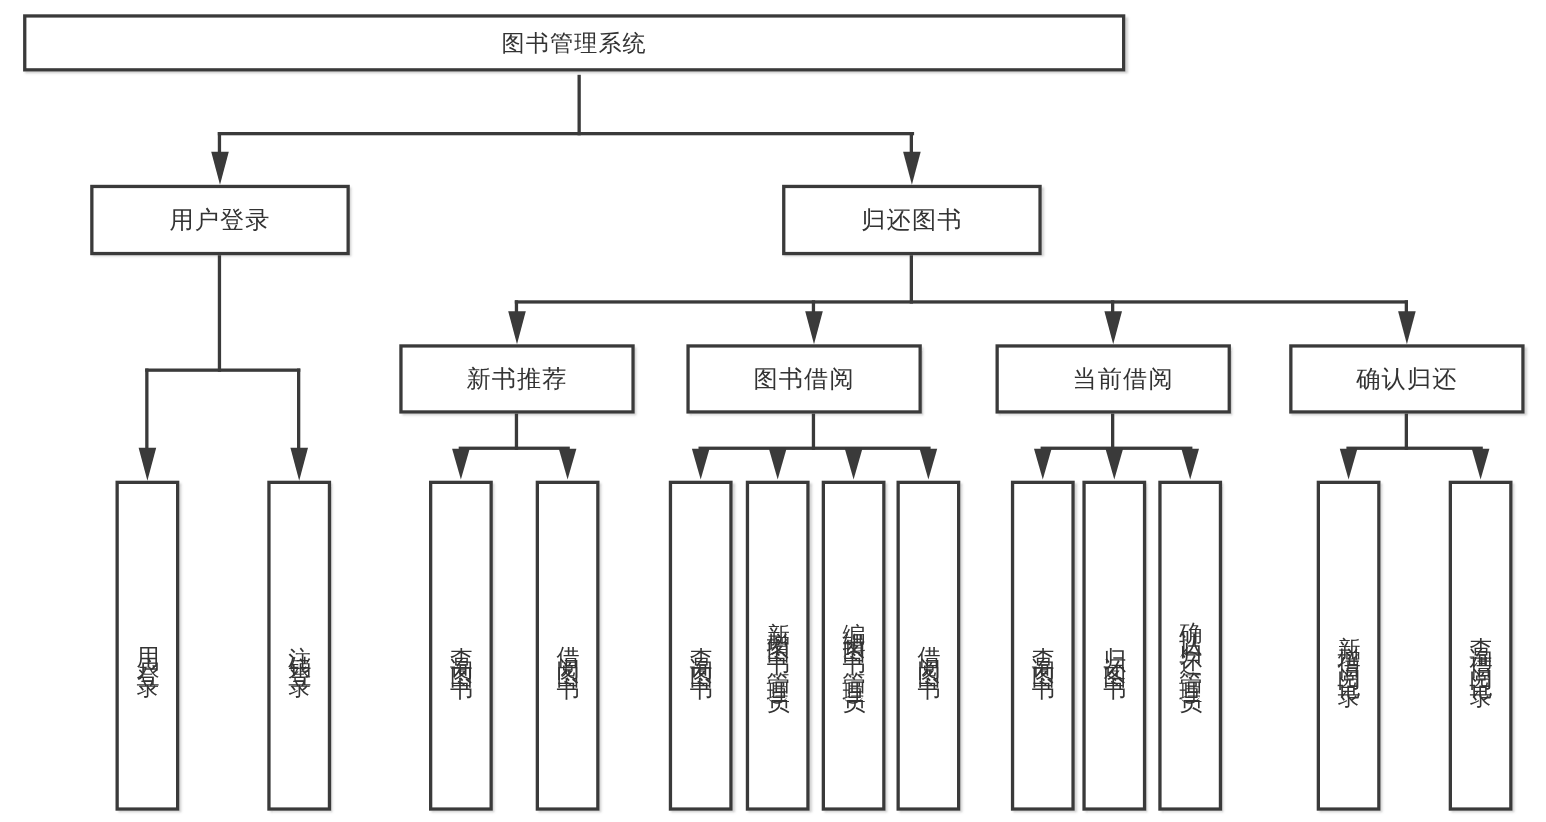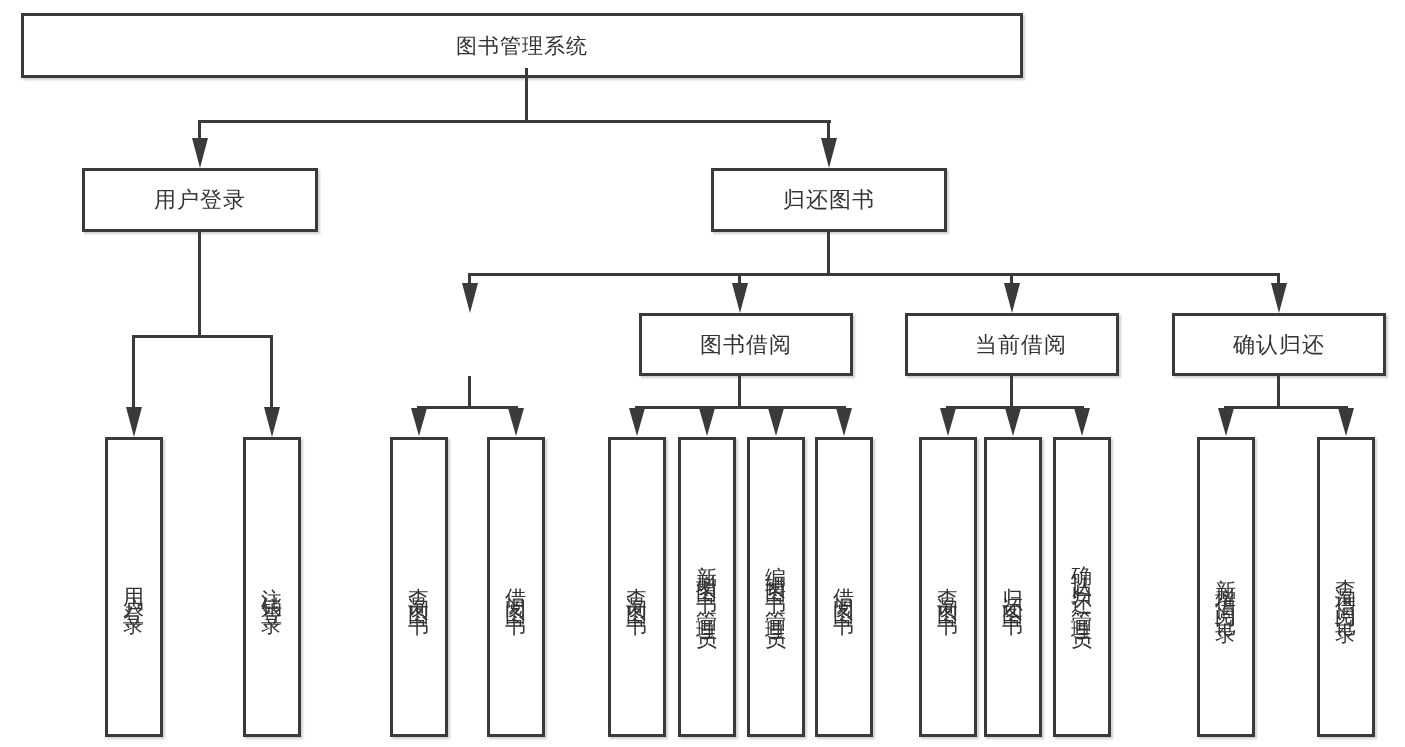--- a/index.html
+++ b/index.html
@@ -6,21 +6,21 @@
   #canvas{
     position:relative;width:1405px;height:747px;background:#ffffff;
     font-family:"Liberation Sans","DejaVu Sans",sans-serif;overflow:hidden;
   }
   .node{
     position:absolute;box-sizing:border-box;border:3px solid #3a3a3a;background:#ffffff;
     display:flex;align-items:center;justify-content:center;
     color:#333333;font-size:22px;letter-spacing:1px;
     box-shadow:2px 2px 2px rgba(120,120,120,0.35);
   }
-  .root{left:21px;top:13px;width:1002px;height:65px;font-size:21px;}
+  .root{left:21px;top:13px;width:1002px;height:52px;font-size:21px;}
   .lvl2{top:168px;width:236px;height:64px;}
   .lvl3{top:313px;width:214px;height:63px;}
   .leaf{
     top:437px;width:58px;height:300px;font-size:21px;
     writing-mode:vertical-rl;text-orientation:mixed;letter-spacing:9px;
     line-height:1;padding-top:4px;
   }
   .hline{position:absolute;height:3px;background:#3a3a3a;}
   .vline{position:absolute;width:3px;background:#3a3a3a;}
   .arrow{
@@ -37,21 +37,22 @@
 </head>
 <body>
 
 <div id="canvas">
 
   <div class="node root">图书管理系统</div>
 
   <div class="node lvl2" style="left:82px;">用户登录</div>
   <div class="node lvl2" style="left:711px;">归还图书</div>
 
-  <div class="node lvl3" style="left:639px;">图书借阅</div>
+  <div class="node lvl3" style="left:363px;">新书推荐</div>
+  <div class="node lvl3" style="left:624px;">图书借阅</div>
   <div class="node lvl3" style="left:905px;padding-left:18px;">当前借阅</div>
   <div class="node lvl3" style="left:1172px;">确认归还</div>
 
   <div class="node leaf" style="left:105px;">用户登录</div>
   <div class="node leaf" style="left:243px;">注销登录</div>
 
   <div class="node leaf" style="left:390px;">查询图书</div>
   <div class="node leaf" style="left:487px;">借阅图书</div>
 
   <div class="node leaf" style="left:608px;">查询图书</div>

